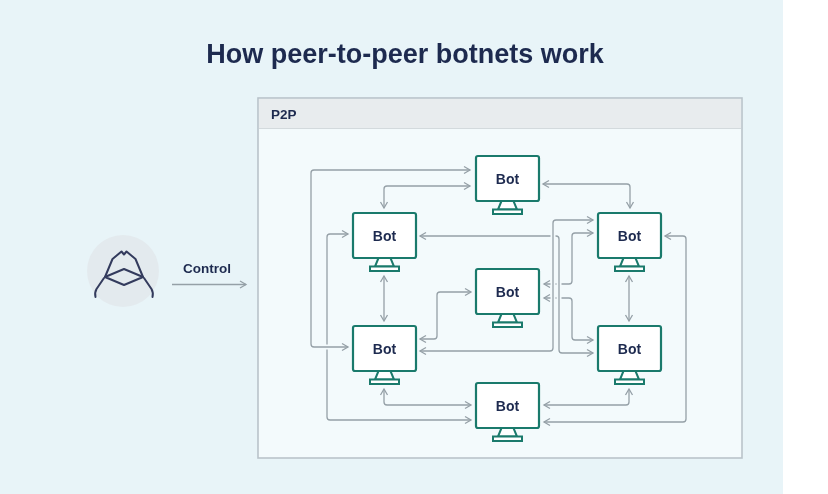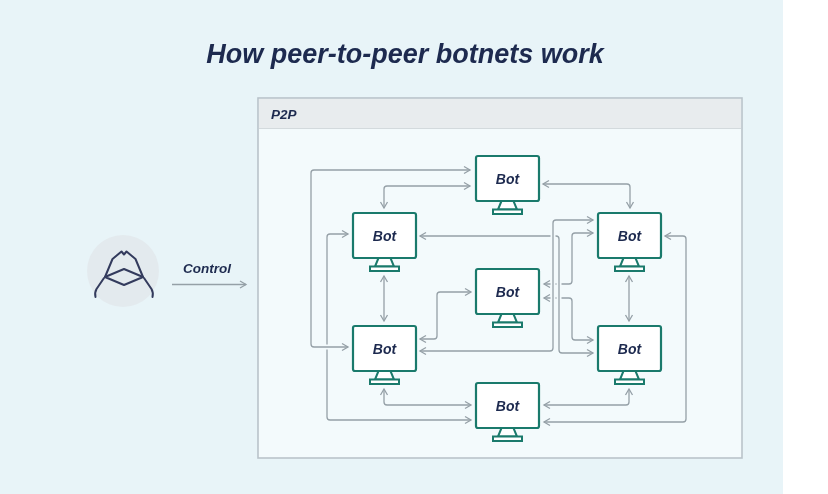--- a/index.html
+++ b/index.html
@@ -6,21 +6,20 @@
     --page-bg:#e8f4f8; --box-bg:#f3fafc; --box-header-bg:#e8ecee;
     --box-border:#b9c3ca; --header-divider:#d3dadd;
     --teal:#1a7a6c; --navy:#1d2a4f; --arrow:#95a0a7;
     --avatar-bg:#e3eaee; --hood-stroke:#333b5d; --monitor-fill:#ffffff;
   }
   html,body{margin:0;padding:0;}
   .page{
     position:relative;width:783px;height:494px;overflow:hidden;
     background:var(--page-bg);
     font-family:"Liberation Sans", sans-serif;
-    font-style:italic;
   }
   svg.scene{position:absolute;left:0;top:0;}
   .title-text{
     font-family:"Liberation Sans", sans-serif;
     font-size:27px;font-weight:700;fill:var(--navy);
   }
   .label-text{
     font-family:"Liberation Sans", sans-serif;
     font-size:13.5px;font-weight:700;fill:var(--navy);
   }

